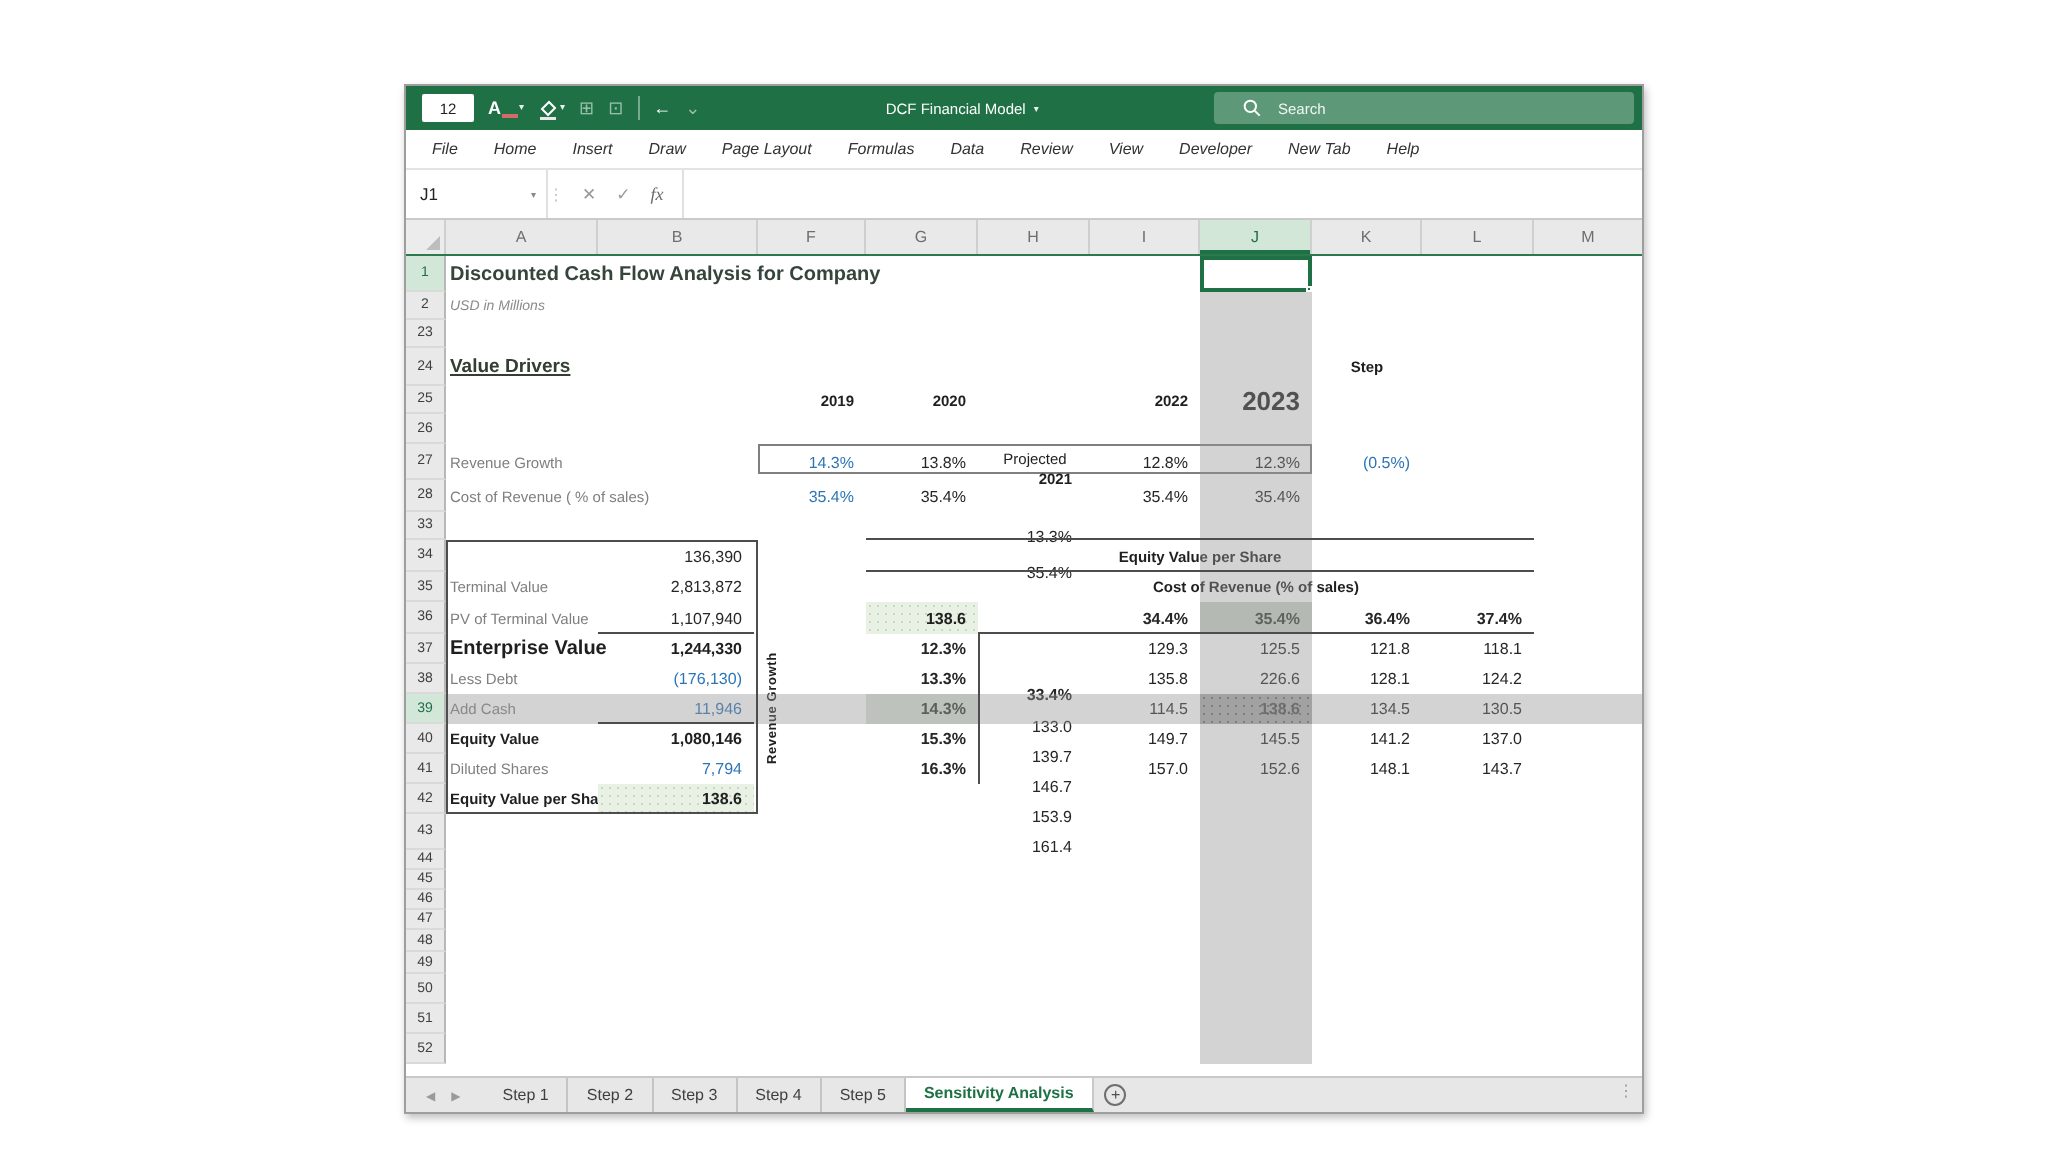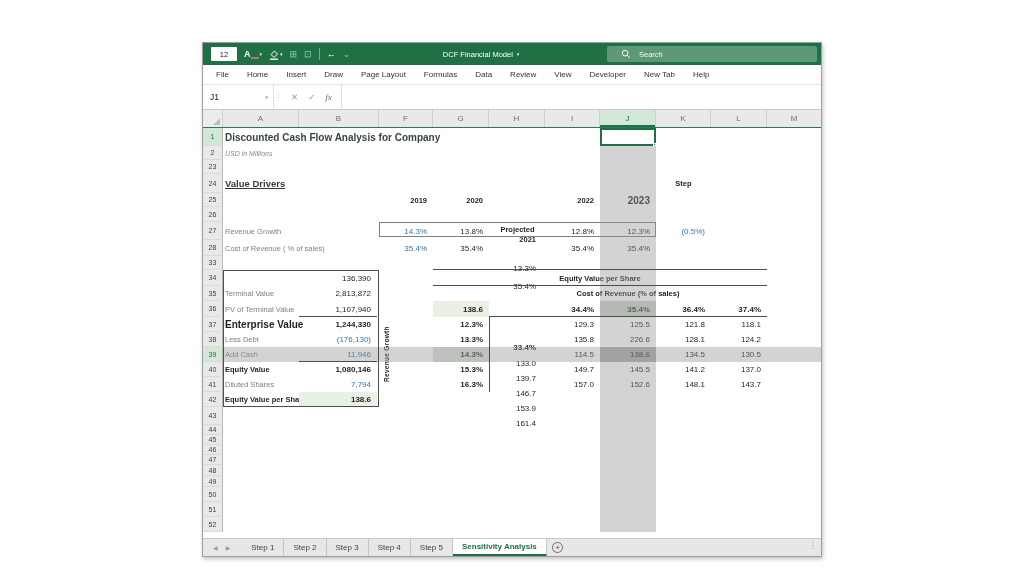--- a/index.html
+++ b/index.html
@@ -18,21 +18,21 @@
   .qat-letter .bar { position:absolute; left:-1px; right:-1px; bottom:-2px; height:2px; }
   .caret { font-size:5px; margin-left:1px; opacity:.9; }
   .dim { opacity:.55; }
   .sep-v { width:1px; height:12px; background:rgba(255,255,255,.4); }
   .doc-title { position:absolute; left:45%; transform:translateX(-50%); font-size:7.5px; white-space:nowrap; display:flex; align-items:center; gap:3px; }
   .search-pill { position:absolute; right:4px; top:3px; width:210px; height:16px; border-radius:2px;
                  background:rgba(255,255,255,.28); display:flex; align-items:center; gap:5px; padding-left:32px; font-size:7.5px; color:#f2f7f4; }
 
   
   .menubar { height:20px; background:#fff; display:flex; align-items:center; padding-left:4px; border-bottom:1px solid #e3e3e3; }
-  .menu-item { font-size:8px; color:#333; padding:0 9px; height:100%; display:flex; align-items:center; cursor:default; }
+  .menu-item { font-size:8px; color:#333; padding:0 9px; height:100%; display:flex; align-items:center; cursor:default;font-style:italic; }
 
   
   .formulabar { height:25px; display:flex; align-items:stretch; border-bottom:1px solid #cacaca; background:#fff; }
   .namebox { width:70px; display:flex; align-items:center; font-size:8.5px; color:#222; padding-left:7px; position:relative; }
   .namebox .nb-caret { position:absolute; right:5px; font-size:5px; color:#8a8a8a; }
   .fb-divider { width:9px; display:flex; align-items:center; justify-content:center; color:#c2c2c2; font-size:8px; border-left:1px solid #e0e0e0; }
   .fb-icons { display:flex; align-items:center; gap:10px; padding:0 9px; border-right:1px solid #e0e0e0; }
   .fb-ic { font-size:8.5px; color:#9a9a9a; }
   .fb-fx { font-style:italic; font-family:"Liberation Serif", serif; color:#6b6b6b; font-size:9px; }
   .fb-input { flex:1; }
@@ -74,21 +74,21 @@
   
   .tintJ36 { position:absolute; left:397px; top:173px; width:56px; height:16px; background:rgba(90,125,85,.32); z-index:2; }
   .tintG39 { position:absolute; left:230px; top:219px; width:56px; height:15px; background:rgba(90,125,85,.22); z-index:2; }
   .bandJ { position:absolute; left:397px; top:18px; width:56px; height:386px; background:rgba(150,150,150,.42); z-index:3; pointer-events:none; }
   .band39 { position:absolute; left:20px; top:219px; width:598px; height:15px; background:rgba(150,150,150,.42); z-index:3; pointer-events:none; }
   .bandX { position:absolute; left:397px; top:219px; width:56px; height:15px; background:rgba(110,110,110,.30);
            background-image:radial-gradient(rgba(90,90,90,.5) 0.5px, transparent 0.6px); background-size:4px 4px; z-index:3; pointer-events:none; }
   .oline { position:absolute; background:#4d4d4d; z-index:4; pointer-events:none; }
   .obox { position:absolute; border:1px solid #4d4d4d; z-index:4; pointer-events:none; }
   .projbox { position:absolute; left:176px; top:48px; width:277px; height:15px; border:1px solid #7f7f7f; z-index:1;
-             display:flex; align-items:center; justify-content:center; font-size:7.5px; font-weight:bold; color:#1f1f1f; }
+             display:flex; align-items:center; justify-content:center; font-size:7.5px; font-weight:normal; color:#1f1f1f; }
   .selcell { position:absolute; left:397px; top:0; width:56px; height:18px; background:#fff; border:2px solid #1F7145; z-index:5; }
   .selcell .handle { position:absolute; right:-2px; bottom:-2px; width:3px; height:3px; background:#1F7145; border:1px solid #fff; }
   .vlabel { position:absolute; left:180px; top:189px; width:12px; height:75px; z-index:2;
             writing-mode:vertical-rl; transform:rotate(180deg); text-align:center;
             font-size:6.5px; font-weight:bold; color:#1f1f1f; letter-spacing:0.3px; }
 
   
   .tabstrip { position:absolute; left:0; bottom:0; width:618px; height:18px; background:#E7E7E7; border-top:1px solid #c9c9c9;
               display:flex; align-items:stretch; font-size:8px; color:#3f3f3f; }
   .tab-nav { display:flex; align-items:center; gap:8px; padding:0 12px 0 10px; color:#9a9a9a; font-size:6px; }
@@ -232,21 +232,21 @@
       <div class="cell vd-heading" style="left:22px; width:150px">Value Drivers</div>
       <div class="projbox">Projected</div>
       <div class="cell cK shead">Step</div>
     </div>
 
     <div class="row" style="top:65px; height:14px">
       <div class="cell cF num bold" style="font-size:7.5px">2019</div>
       <div class="cell cG num bold" style="font-size:7.5px">2020</div>
       <div class="cell cH num bold" style="font-size:7.5px">2021</div>
       <div class="cell cI num bold" style="font-size:7.5px">2022</div>
-      <div class="cell cJ num bold" style="font-size:10px">2023</div>
+      <div class="cell cJ num bold" style="font-size:13px">2023</div>
     </div>
 
     <div class="row" style="top:94px; height:18px">
       <div class="cell cAB lbl">Revenue Growth</div>
       <div class="cell cF num blue">14.3%</div>
       <div class="cell cG num">13.8%</div>
       <div class="cell cH num">13.3%</div>
       <div class="cell cI num">12.8%</div>
       <div class="cell cJ num">12.3%</div>
       <div class="cell cK num blue">(0.5%)</div>

